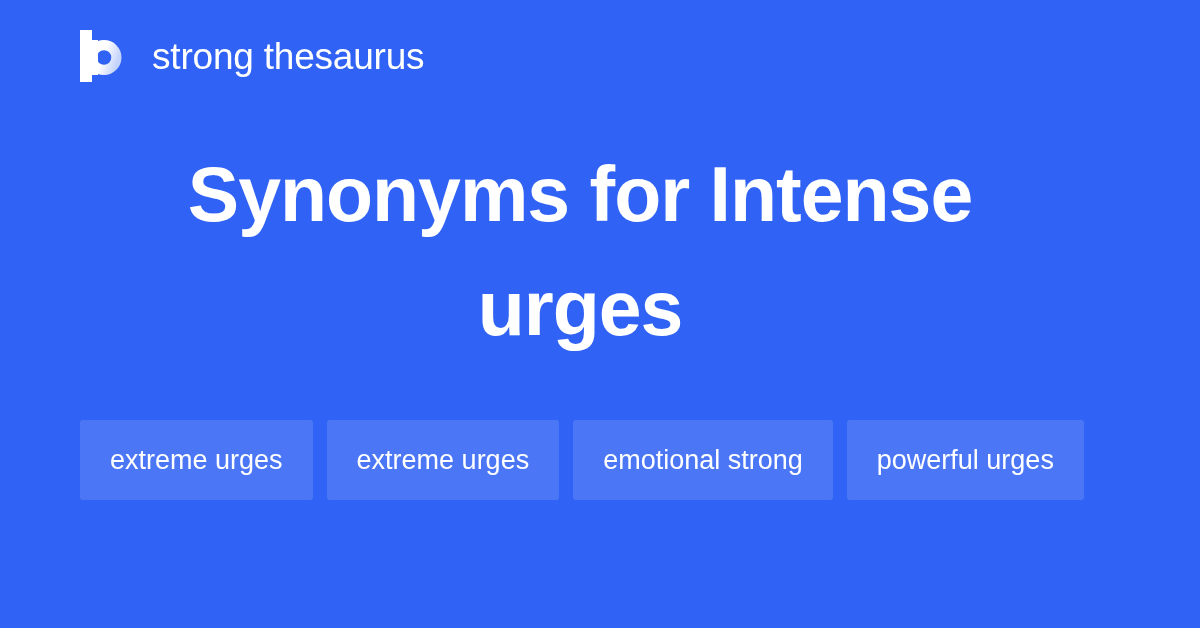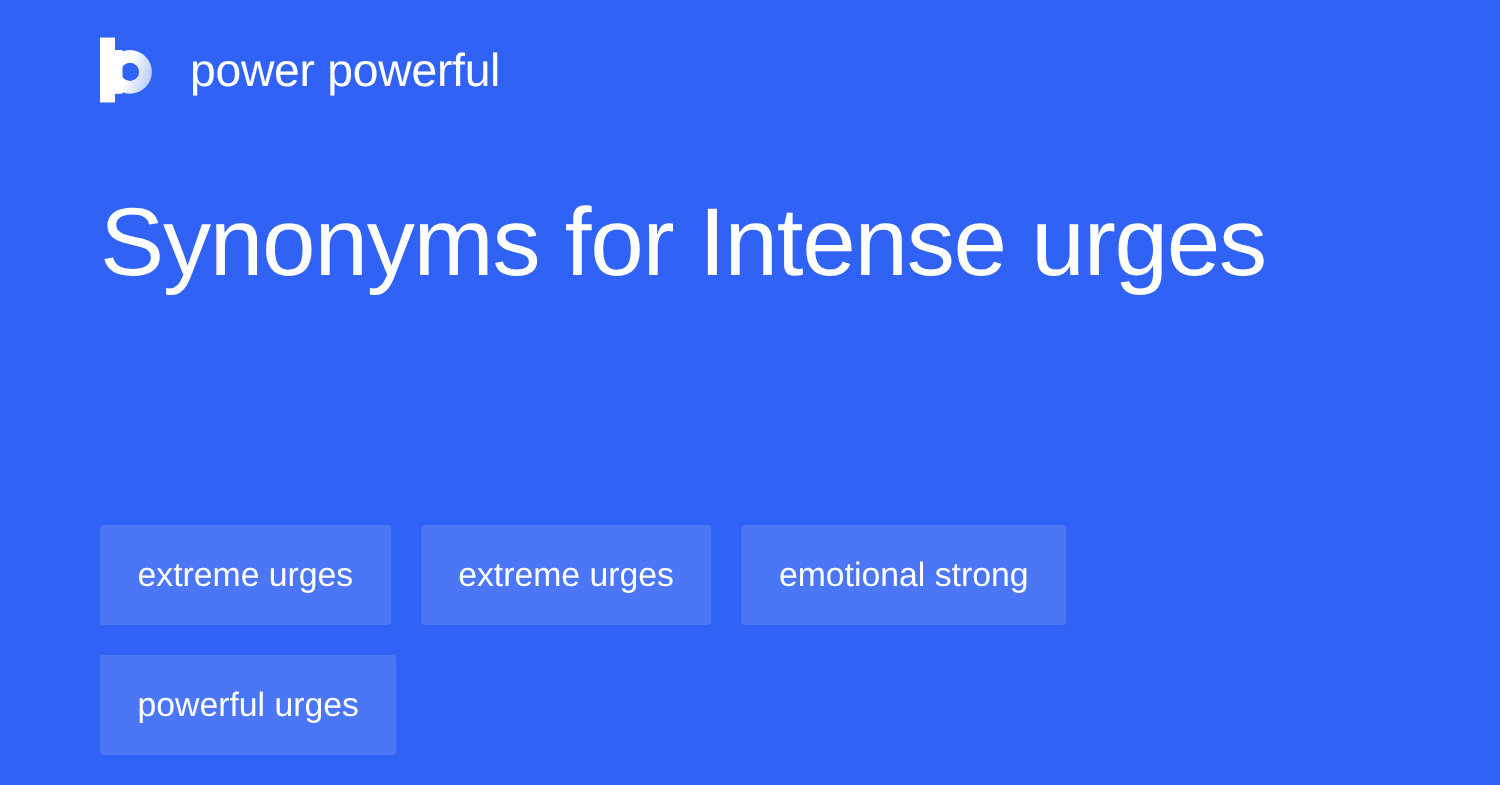--- a/index.html
+++ b/index.html
@@ -53,34 +53,35 @@
 
   
   .headline {
     position: absolute;
     left: 80px;
     top: 138px;
     width: 1000px;
     margin: 0;
     color: #ffffff;
     font-size: 77px;
-    font-weight: 400;
+    font-weight: 700;
     line-height: 1.48;
     letter-spacing: -1px;
+    text-align: center;
   }
 
   
   .chips {
     position: absolute;
     left: 80px;
     top: 420px;
     width: 1020px;
     display: flex;
     flex-wrap: wrap;
-    gap: 24px;
+    gap: 14px;
   }
 
   .chip {
     height: 80px;
     box-sizing: border-box;
     display: flex;
     align-items: center;
     justify-content: center;
     padding: 0 30px;
     background: #4b77f7;
@@ -107,21 +108,21 @@
         </linearGradient>
       </defs>
 
       <rect x="0" y="0" width="12" height="52" fill="#ffffff"></rect>
 
       <path d="M24 10 a17.5 17.5 0 1 1 0 35 a17.5 17.5 0 1 1 0 -35 z M24 20.2 a7.3 7.3 0 1 0 0 14.6 a7.3 7.3 0 1 0 0 -14.6 z" fill="url(#bowlGrad)" fill-rule="evenodd"></path>
 
       <rect x="0" y="0" width="12" height="52" fill="#ffffff"></rect>
       <rect x="12" y="10" width="6" height="35" fill="#ffffff"></rect>
     </svg>
-    <span class="brand-name">power powerful</span>
+    <span class="brand-name">strong thesaurus</span>
   </div>
 
   <h1 class="headline">Synonyms for Intense urges</h1>
 
   <div class="chips">
     <div class="chip">extreme urges</div>
     <div class="chip">extreme urges</div>
     <div class="chip">emotional strong</div>
     <div class="chip">powerful urges</div>
   </div>

